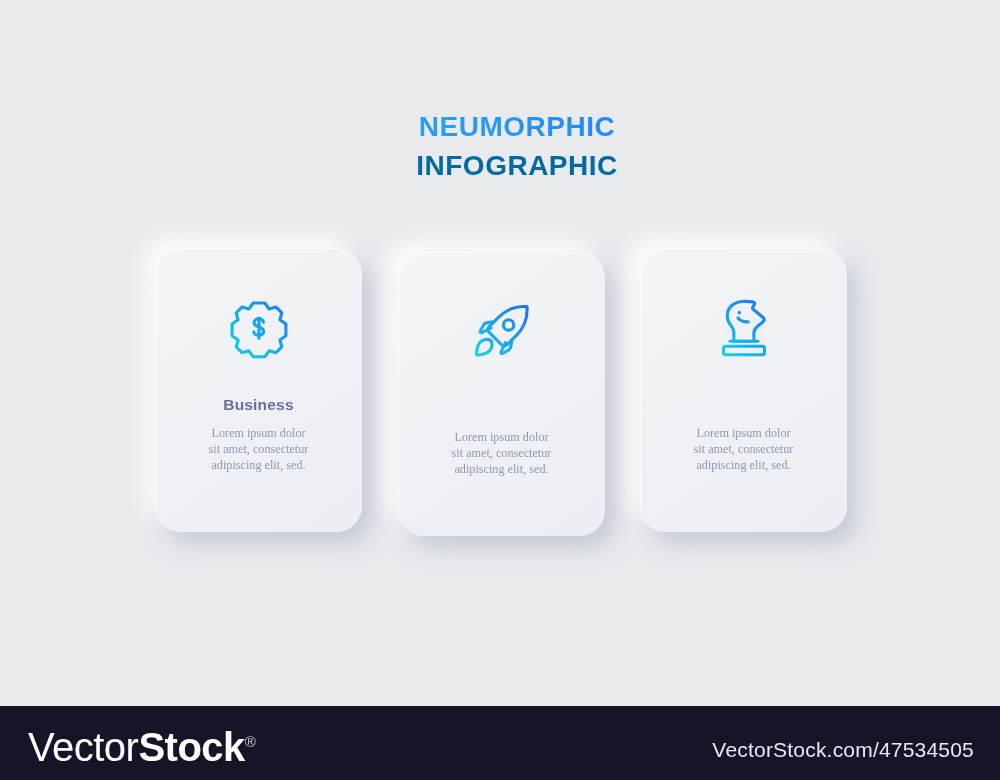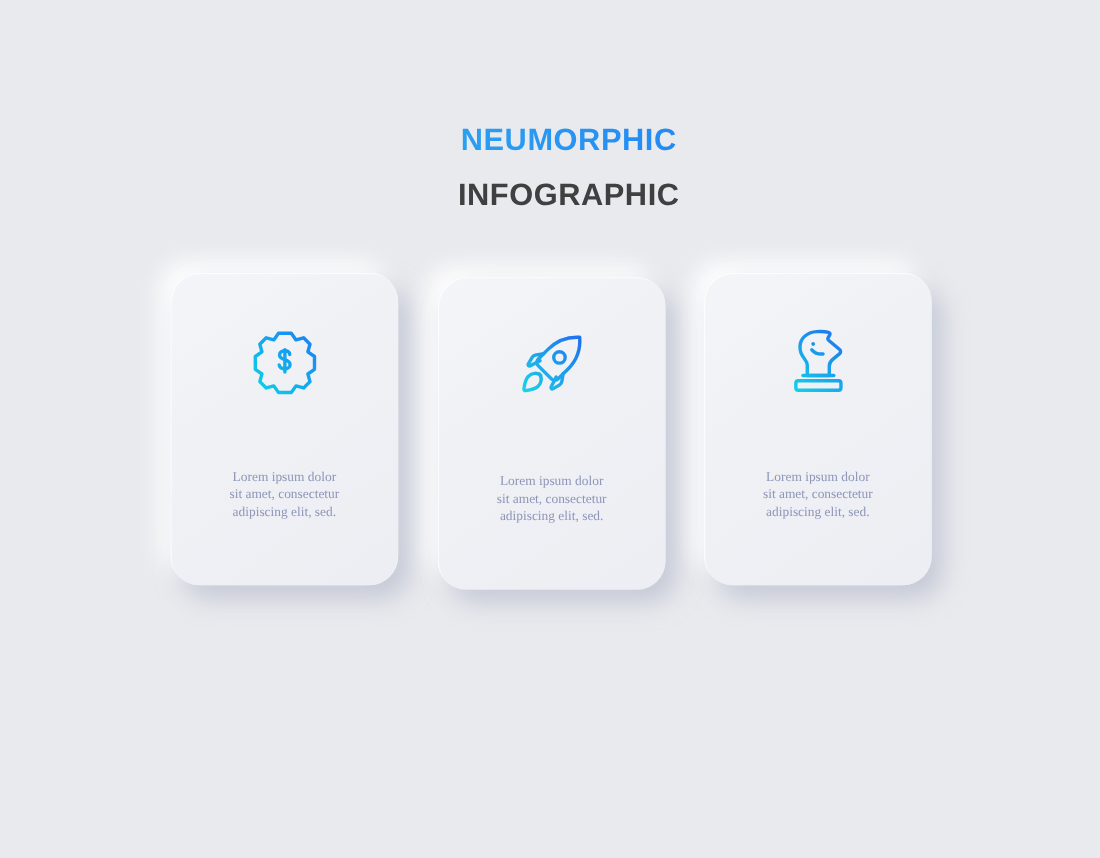--- a/index.html
+++ b/index.html
@@ -33,22 +33,22 @@
     padding-left:34px;
   }
   .title-line-1 {
     background-image:linear-gradient(90deg,#1fcde6 0%, #21bce9 18%, #2a9cf1 45%, #1f7ef5 72%, #1d6ff3 100%);
     -webkit-background-clip:text;
     background-clip:text;
     color:transparent;
     -webkit-text-fill-color:transparent;
   }
   .title-line-2 {
-    color:#404040;
-    margin-top:20px;
+    color:#0369a1;
+    margin-top:9px;
   }
 
   
   .card {
     position:absolute;
     width:207px;
     height:284px;
     border-radius:26px;
     background:linear-gradient(145deg,#f4f5f8 0%, #f0f1f5 40%, #eceef3 100%);
     box-shadow:
@@ -153,20 +153,21 @@
         <path d="M26.2 7.0 h11.6 l4.3 6.0 6.9 -1.9 5.8 5.8 -1.9 6.9 6.0 4.3 v11.6
                  l-6.0 4.3 1.9 6.9 -5.8 5.8 -6.9 -1.9 -4.3 6.0 h-11.6 l-4.3 -6.0
                  -6.9 1.9 -5.8 -5.8 1.9 -6.9 -6.0 -4.3 v-11.6 l6.0 -4.3 -1.9 -6.9
                  5.8 -5.8 6.9 1.9 z" stroke="url(#g0)" stroke-width="3.1" stroke-linejoin="round" stroke-linecap="round" fill="none"></path>
         <path d="M32 22.0 v20.2" stroke="url(#g0)" stroke-width="3.1" stroke-linecap="round"></path>
         <path d="M36.4 26.2 c0 -2.1 -2.0 -3.4 -4.6 -3.4 c-2.6 0 -4.7 1.5 -4.7 3.9
                  c0 2.3 1.8 3.3 4.7 4.2 c2.9 0.9 4.9 1.9 4.9 4.4 c0 2.5 -2.2 4.0 -4.9 4.0
                  c-2.8 0 -5.0 -1.4 -5.0 -3.6" stroke="url(#g0)" stroke-width="3.1" stroke-linecap="round" stroke-linejoin="round" fill="none"></path>
       </svg>
     </div>
+    <div class="card-title">Business</div>
     <div class="card-desc">
       <span class="l">Lorem ipsum dolor</span>
       <span class="l">sit amet, consectetur</span>
       <span class="l">adipiscing elit, sed.</span>
     </div>
   </div>
 
   <div class="card" id="card-1">
     <div class="card-icon">
       <svg width="64" height="64" viewBox="0 0 64 64" fill="none">
@@ -226,14 +227,20 @@
                  h-36.4 c-1.3 0 -2.3 -1.0 -2.3 -2.3 v-4.0 c0 -1.3 1.0 -2.3 2.3 -2.3 z" stroke="url(#g2)" stroke-width="3.1" stroke-linejoin="round" fill="none"></path>
       </svg>
     </div>
     <div class="card-desc">
       <span class="l">Lorem ipsum dolor</span>
       <span class="l">sit amet, consectetur</span>
       <span class="l">adipiscing elit, sed.</span>
     </div>
   </div>
 
+  <div id="footer">
+    <div class="wm-logo">
+      <span class="light">Vector</span><span class="bold">Stock</span><span class="reg">®</span>
+    </div>
+    <div class="wm-url">VectorStock.com/47534505</div>
+  </div>
 
 </div>
 
 </body></html>

